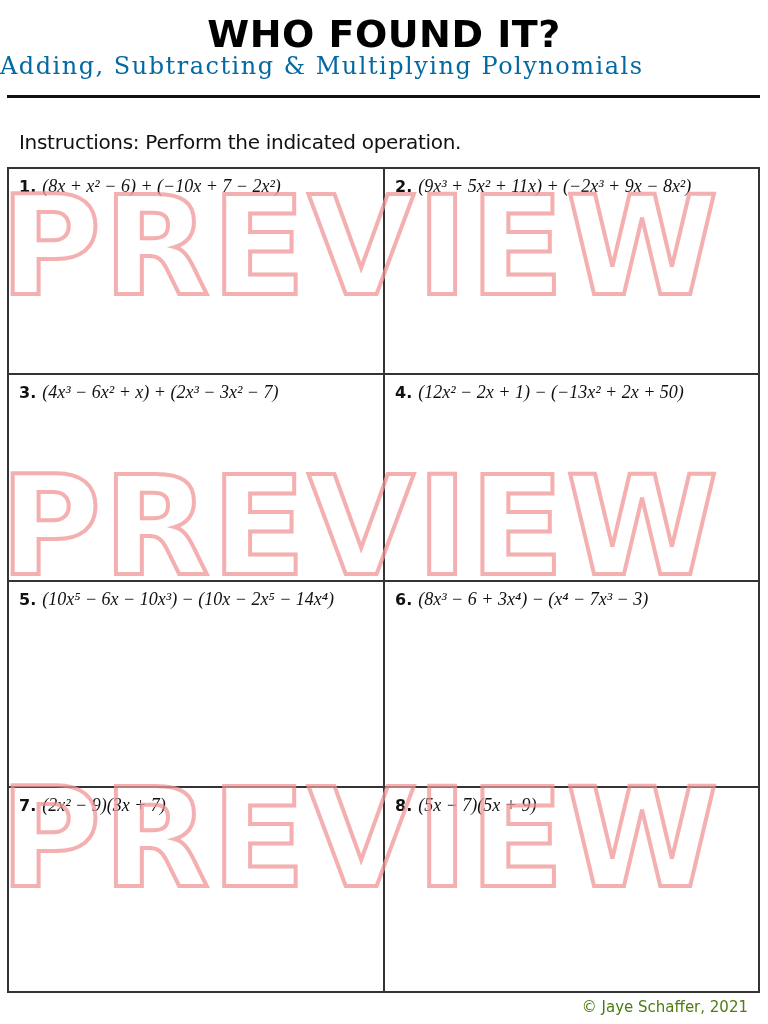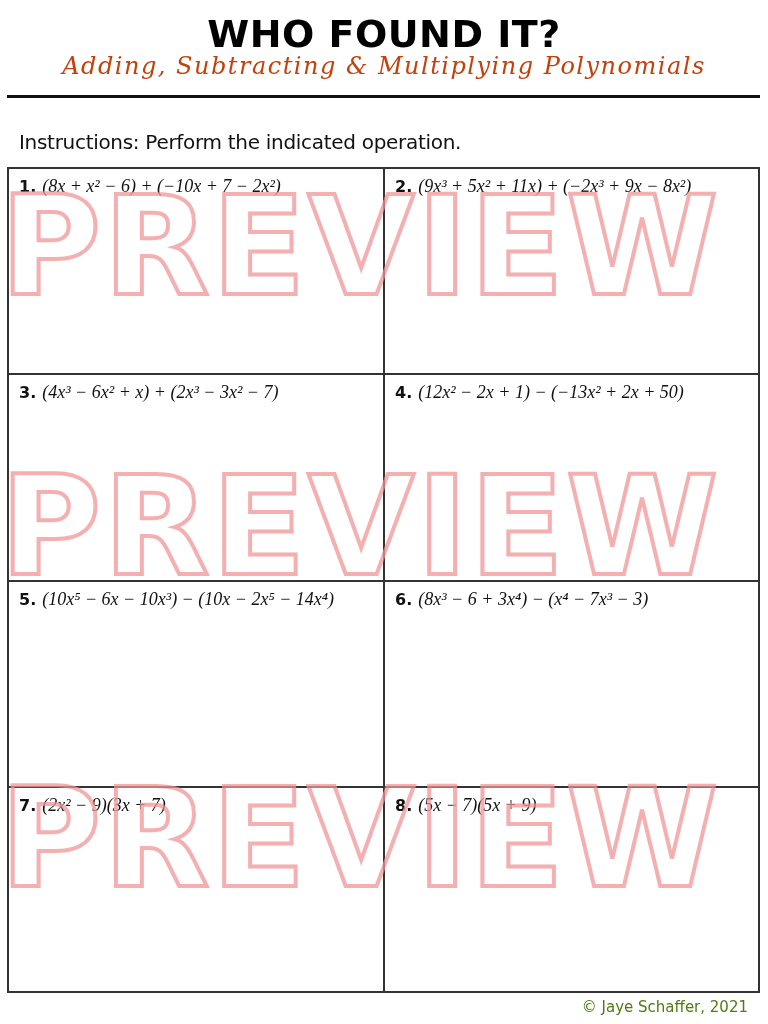--- a/index.html
+++ b/index.html
@@ -4,23 +4,23 @@
   <style>
     html, body { margin: 0; padding: 0; background: #ffffff; }
     body { width: 768px; height: 1024px; position: relative; overflow: hidden; font-family: "DejaVu Sans", sans-serif; color: #111; }
 
     .title {
       position: absolute; left: 0; top: 12px; width: 768px; text-align: center;
       font-family: "DejaVu Sans", sans-serif; font-weight: bold; font-size: 38px; letter-spacing: 0.5px;
       color: #000;
     }
     .subtitle {
-      position: absolute; left: 0; top: 52px; width: 768px; text-align: center;
-      font-family: "DejaVu Serif", serif; font-style: italic; font-size: 24px; letter-spacing: 1.5px;
-      color: #c2410c;
+      position: absolute; left: 0; top: 52px; width: 768px; text-align: left;
+      font-family: "DejaVu Serif", serif; font-size: 24px; letter-spacing: 1.5px;
+      color: #0369a1;
     }
     .rule {
       position: absolute; left: 7px; top: 95px; width: 753px; height: 3px; background: #111;
     }
     .instructions {
       position: absolute; left: 19px; top: 130px;
       font-family: "DejaVu Sans", sans-serif; font-size: 20px; color: #111; letter-spacing: -0.3px;
     }
     .grid {
       position: absolute; left: 7px; top: 167px; width: 753px; height: 826px;

